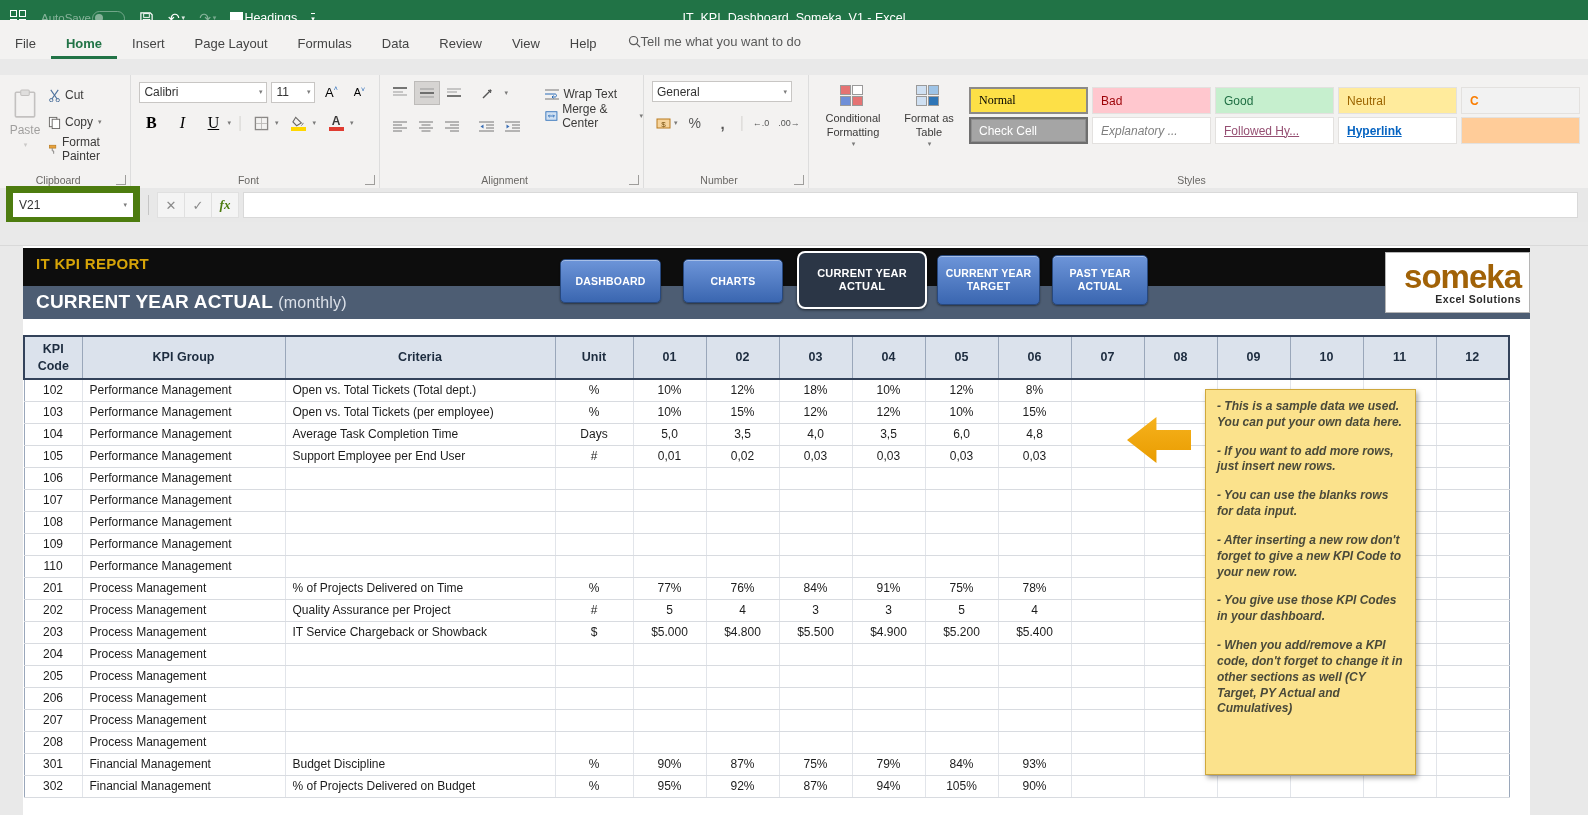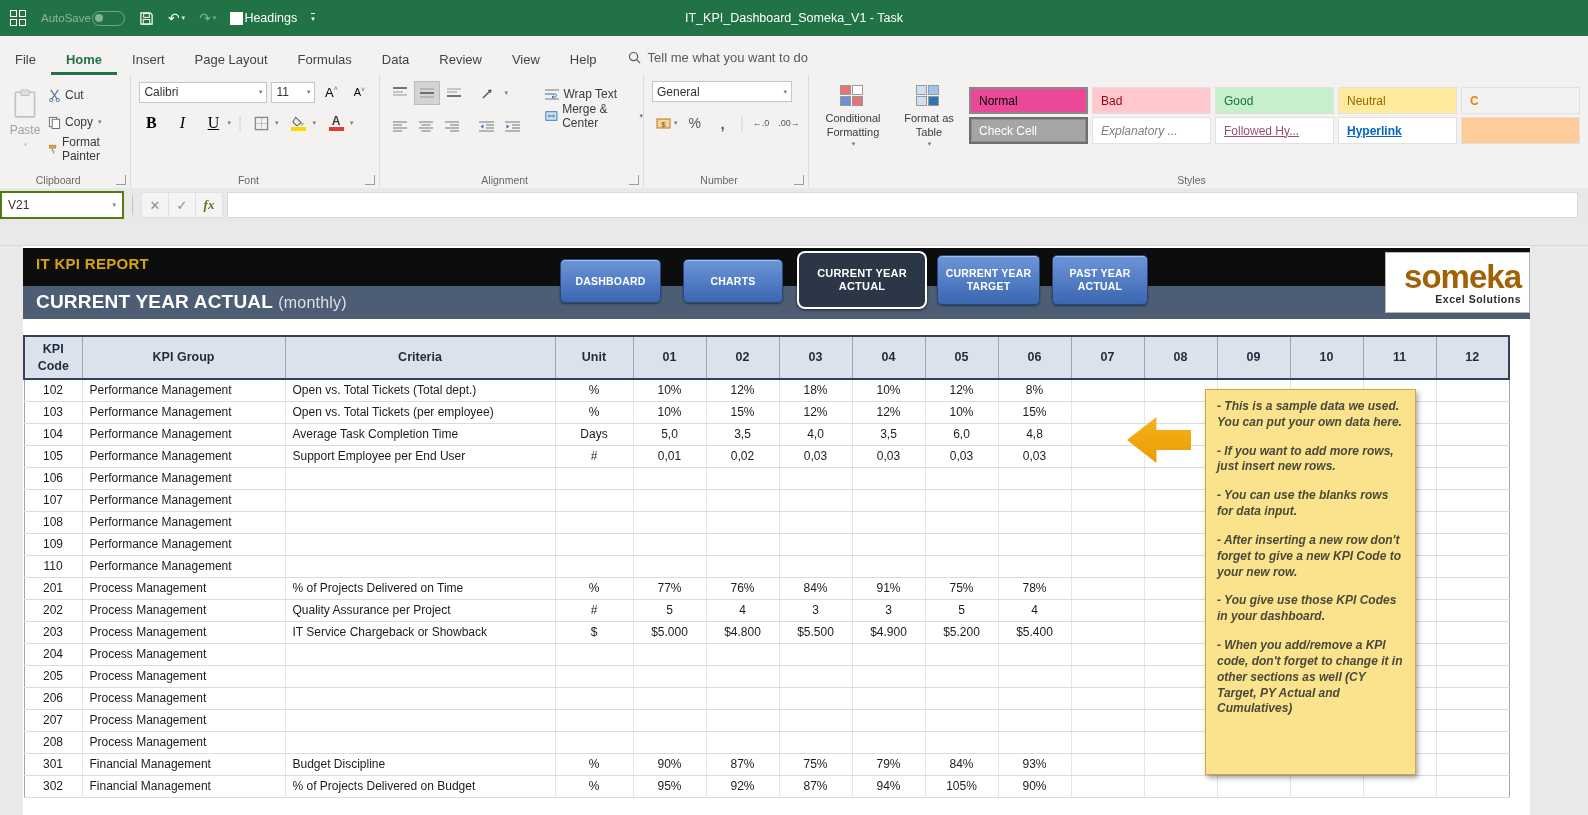--- a/index.html
+++ b/index.html
@@ -15,58 +15,58 @@
   .tb-grid span{background:transparent;border:1.6px solid #fff;}
   .tb-item{margin-left:14px;font-size:11.5px;display:flex;align-items:center;gap:1px;}
   .dim{opacity:.45;}
   .pill{width:27px;height:13px;border:1px solid rgba(255,255,255,.8);border-radius:8px;display:flex;align-items:center;padding:0 2px;}
   .pill i{width:8px;height:8px;border-radius:50%;background:#fff;display:block;}
   .tb-glyph{font-size:14px;line-height:1;}
   .caret{font-size:7px;opacity:.85;margin-left:1px;}
   .qat-check{width:11px;height:11px;background:#fff;border:1px solid #fff;display:inline-block;}
   .tb-title{position:absolute;left:0;right:0;text-align:center;font-size:12.5px;color:#fff;pointer-events:none;}
   
-  .menubar{position:absolute;left:0;top:36px;width:1588px;height:39px;background:#f3f2f1;display:flex;align-items:flex-end;}
+  .menubar{position:absolute;left:0;top:20px;width:1588px;height:39px;background:#f3f2f1;display:flex;align-items:flex-end;}
   .mtab{padding:9px 15px 8px;font-size:13px;color:#444;cursor:default;}
   .mtab.active{color:var(--excel_green,#217346);font-weight:bold;border-bottom:3px solid var(--excel_green,#217346);padding-bottom:5px;}
-  .tellme{display:flex;align-items:center;gap:7px;font-size:13px;color:#5a5a5a;padding:9px 10px 10px;margin-left:6px;}
+  .tellme{display:flex;align-items:center;font-size:13px;color:#5a5a5a;padding:9px 10px 10px;margin-left:6px;}
   
   .ribbon{position:absolute;left:0;top:75px;width:1588px;height:113px;background:#f3f2f1;border-bottom:1px solid #d4d2d0;display:flex;}
   .rgroup{position:relative;height:100%;border-right:1px solid #ddd;padding:6px 8px 18px;box-sizing:border-box;}
   .rgroup .glabel{position:absolute;bottom:2px;left:0;right:14px;text-align:center;font-size:10.5px;color:#696764;}
   .launcher{position:absolute;bottom:3px;right:4px;width:9px;height:9px;border-right:1.5px solid #8a8886;border-bottom:1.5px solid #8a8886;opacity:.8;}
   .rtxt{font-size:12px;color:#3b3a39;}
   .bigbtn{display:flex;flex-direction:column;align-items:center;justify-content:center;width:44px;height:76px;gap:4px;}
   .smallrow{display:flex;align-items:center;gap:4px;height:22px;font-size:12px;color:#3b3a39;}
   .combo{background:#fff;border:1px solid #c8c6c4;height:21px;display:flex;align-items:center;font-size:12px;color:#333;padding:0 4px;justify-content:space-between;box-sizing:border-box;}
   .fmt{width:26px;height:22px;display:flex;flex-direction:column;align-items:center;justify-content:center;font-size:13px;color:#3b3a39;}
   .fmt .bar{width:15px;height:4px;margin-top:0px;}
   .seg{display:flex;gap:2px;}
   .btn22{width:24px;height:22px;display:flex;align-items:center;justify-content:center;}
   .sel-gray{background:#d6d4d2;border:1px solid #bdbbb9;}
   svg.lin{display:block;}
   
   .chips{display:grid;grid-template-rows:27px 27px;grid-auto-flow:column;gap:3px 4px;margin-top:6px;}
   .chip{width:119px;height:27px;box-sizing:border-box;display:flex;align-items:center;padding:0 8px;font-size:12px;border:1px solid #e3e1df;background:#fff;white-space:nowrap;overflow:hidden;}
-  .chip-normal{background:#ec4899;color:#000;border:2px solid #8c8a88;}
+  .chip-normal{background:#fde047;color:#000;border:2px solid #8c8a88;font-family:Liberation Serif, serif;}
   .chip-bad{background:#ffc7ce;color:#9c0006;}
   .chip-good{background:#c6efce;color:#1f6e43;}
   .chip-neutral{background:#ffeb9c;color:#9c6500;}
   .chip-calc{background:#f2f2f2;color:#fa7d00;font-weight:bold;}
   .chip-check{background:#a5a5a5;color:#fff;border:2px solid #6e6e6e;box-shadow:inset 0 0 0 1px #8f8f8f;}
   .chip-expl{background:#fff;color:#7f7f7f;font-style:italic;}
   .chip-fhyper{background:#fff;color:#954f72;text-decoration:underline;}
   .chip-hyper{background:#fff;color:#0563c1;text-decoration:underline;font-weight:bold;}
   .chip-input{background:#ffcc99;color:#3f3f76;}
   .cfbtn{display:flex;flex-direction:column;align-items:center;width:72px;font-size:11px;color:#3b3a39;text-align:center;line-height:1.25;padding-top:4px;}
   .cficon{width:26px;height:24px;display:grid;grid-template-columns:11px 11px;grid-template-rows:10px 10px;gap:1px;margin-bottom:3px;}
   .cficon span{border:1px solid #9a9a9a;}
   
   .fbar{position:absolute;left:0;top:188px;width:1588px;height:34px;background:#e8e8e8;border-bottom:1px solid #cfcfcf;display:flex;align-items:center;}
-  .namebox{width:108px;height:24px;background:#fff;border:2px solid #4d7c0f;display:flex;align-items:center;justify-content:space-between;padding:0 6px;font-size:12px;color:#333;}
+  .namebox{width:108px;height:24px;background:#fff;border:7px solid #4d7c0f;margin-left:6px;display:flex;align-items:center;justify-content:space-between;padding:0 6px;font-size:12px;color:#333;}
   .fdiv{width:1px;height:20px;background:#c5c5c5;margin:0 8px;}
   .fbtn{width:26px;height:24px;display:flex;align-items:center;justify-content:center;color:#8a8a8a;font-size:13px;background:#f4f4f4;border:1px solid #e0e0e0;border-right:none;}
   .fx{font-style:italic;font-weight:bold;color:#4d7c0f;font-family:"Liberation Serif",serif;border-right:1px solid #e0e0e0;}
   .finput{flex:1;height:24px;background:#fff;border:1px solid #d9d9d9;margin:0 0 0 4px;}
   
   .sheet{position:absolute;left:0;top:222px;width:1588px;height:593px;background:#e9e9e9;}
   .sheet-white{position:absolute;left:23px;top:24px;width:1507px;height:569px;background:#fff;}
   .band-black{position:absolute;left:23px;top:26px;width:1507px;height:38px;background:#0d0d0d;}
   .band-slate{position:absolute;left:23px;top:64px;width:1507px;height:33px;background:var(--band_slate,#4d5d73);}
   .report-title{position:absolute;left:36px;top:33px;font-size:15px;font-weight:bold;color:var(--gold_title,#d6a408);letter-spacing:.3px;}
@@ -138,21 +138,21 @@
       <span class="tb-glyph">↷</span>
       <span class="caret">▾</span>
     </div>
   <div class="tb-item">
     <span class="qat-check"></span>
     <span style="font-size:12.5px;">Headings</span>
   </div>
   <div class="tb-item">
       <span style="border-top:1.5px solid #fff;padding-top:1px;font-size:7px;">▾</span>
     </div>
-  <div class="tb-title">IT_KPI_Dashboard_Someka_V1  -  Task</div>
+  <div class="tb-title">IT_KPI_Dashboard_Someka_V1  -  Excel</div>
 </div>
 
 <div class="menubar">
   <div style="display:flex;align-items:flex-end;">
       <div class="mtab">File</div>
       <div class="mtab active">Home</div>
       <div class="mtab">Insert</div>
       <div class="mtab">Page Layout</div>
       <div class="mtab">Formulas</div>
       <div class="mtab">Data</div>

